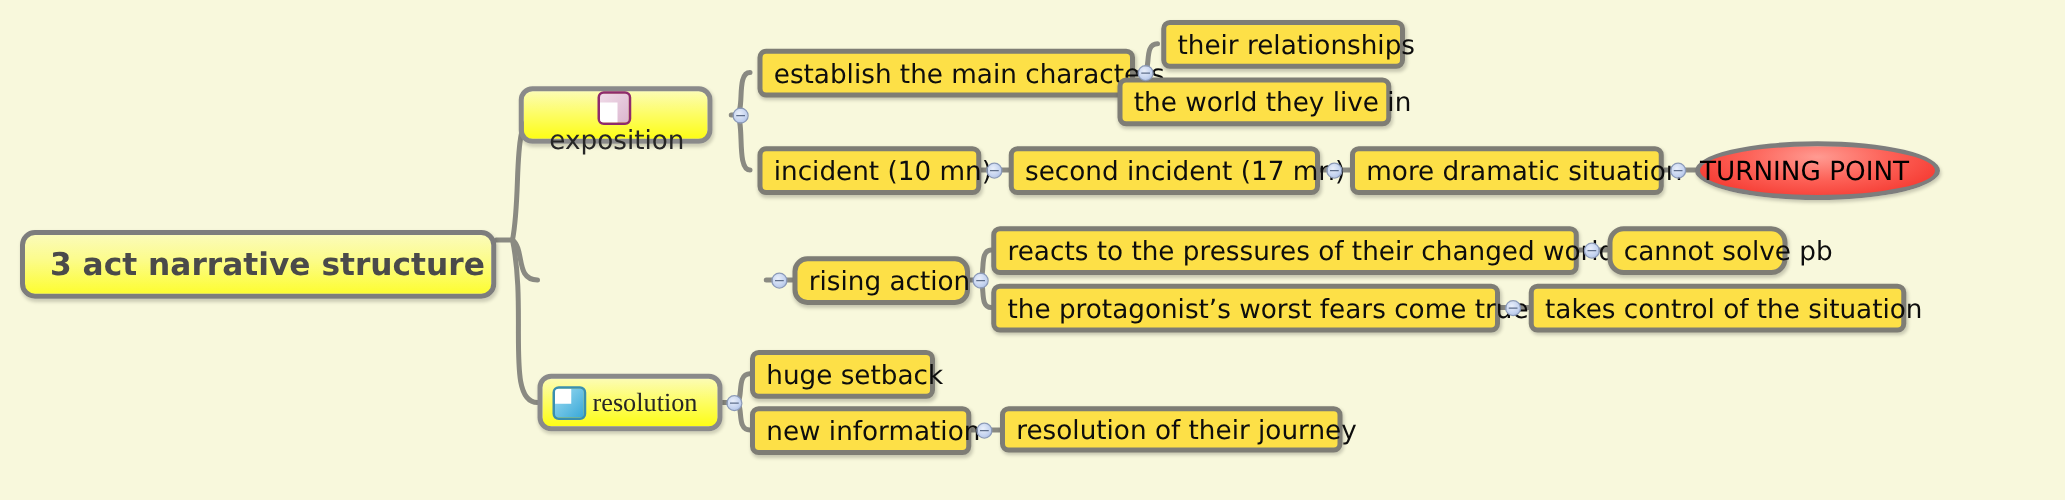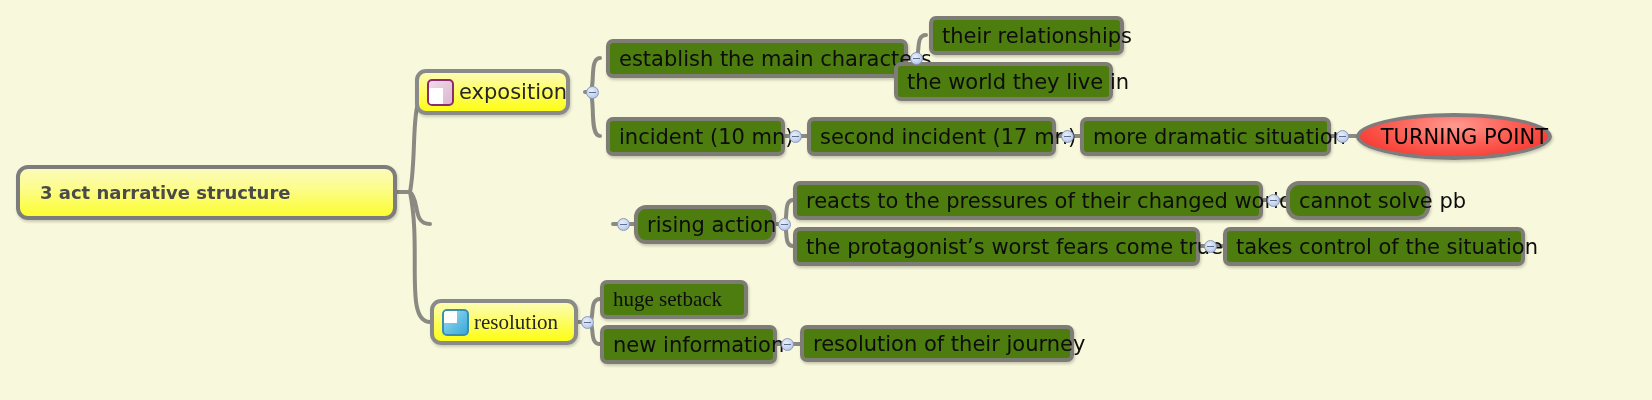--- a/index.html
+++ b/index.html
@@ -35,53 +35,54 @@
     white-space: nowrap;
     z-index: 3;
   }
   
   .root {
     border: 4px solid #7d7d7d;
     border-radius: 12px;
     background: linear-gradient(to bottom, #fbfbb9 0%, #fcfc8e 40%, #fdfd30 100%);
     color: #4a4a4a;
     font-weight: bold;
-    font-size: 18px;
+    font-size: 25px;
     padding: 16px 20px;
     box-shadow: 1px 2px 3px rgba(0,0,0,0.18);
+    margin-top: 19px;
   }
   
   .act {
     border: 4px solid #8a8a8a;
     border-radius: 11px;
     background: linear-gradient(to bottom, #fcfcb4 0%, #fdfd6a 45%, #fdfd16 100%);
     color: #262626;
     font-size: 21px;
     padding: 0 11px 0 8px;
     box-shadow: 1px 2px 3px rgba(0,0,0,0.18);
   }
   .act .act-label { margin-left: 5px; }
   
   .box {
     border: 4px solid #7e7d75;
     border-radius: 7px;
-    background: #4d7c0f;
+    background: #fde047;
     color: #0d0d0d;
     font-size: 21px;
     padding: 0 9px;
     box-shadow: 1px 2px 3px rgba(0,0,0,0.20);
   }
   
   .ellipse {
     border: 4px solid #7d7d7d;
     border-radius: 50%;
     background: radial-gradient(ellipse at 50% 22%, #ff9b92 0%, #fd6258 42%, #f22a22 100%);
     color: #000;
     font-size: 21px;
-    justify-content: flex-end;
+    justify-content: flex-start;
     box-shadow: 1px 2px 3px rgba(0,0,0,0.20);
   }
   
   .act-icon {
     width: 23px;
     height: 23px;
     border-radius: 5px;
     flex: 0 0 auto;
     position: relative;
     overflow: hidden;
@@ -175,21 +176,21 @@
       <path d="M600,344 C588,344 596,322 588,322"></path>
 
       <path d="M777,344 L800,344"></path>
     </g>
   </svg>
 
   <div class="node root" style="left:16px; top:165px; width:381px; height:55px;">
     <span>3 act narrative structure</span>
   </div>
 
-  <div class="node act" style="left:415px; top:69px; width:155px; height:46px;">
+  <div class="node act" style="left:415px; top:69px; width:155px; height:46px;flex-direction:column;">
     <span class="act-icon icon-exposition">
         <span class="quad"></span>
       </span>
     <span class="act-label">exposition</span>
   </div>
 
 
   <div class="node act" style="left:430px; top:299px; width:148px; height:46px;font-family:Liberation Serif, serif;">
     <span class="act-icon icon-resolution">
         <span class="quad"></span>
@@ -238,21 +239,21 @@
   </div>
 
   <div class="node box" style="left:793px; top:227px; width:407px; height:39px;">
     <span>the protagonist’s worst fears come true</span>
   </div>
 
   <div class="node box" style="left:1223px; top:227px; width:302px; height:39px;">
     <span>takes control of the situation</span>
   </div>
 
-  <div class="node box" style="left:600px; top:280px; width:148px; height:39px;font-family:Liberation Serif, serif;">
+  <div class="node box" style="left:600px; top:280px; width:148px; height:39px;">
     <span>huge setback</span>
   </div>
 
   <div class="node box" style="left:600px; top:325px; width:177px; height:39px;">
     <span>new information</span>
   </div>
 
   <div class="node box" style="left:800px; top:325px; width:274px; height:37px;">
     <span>resolution of their journey</span>
   </div>

